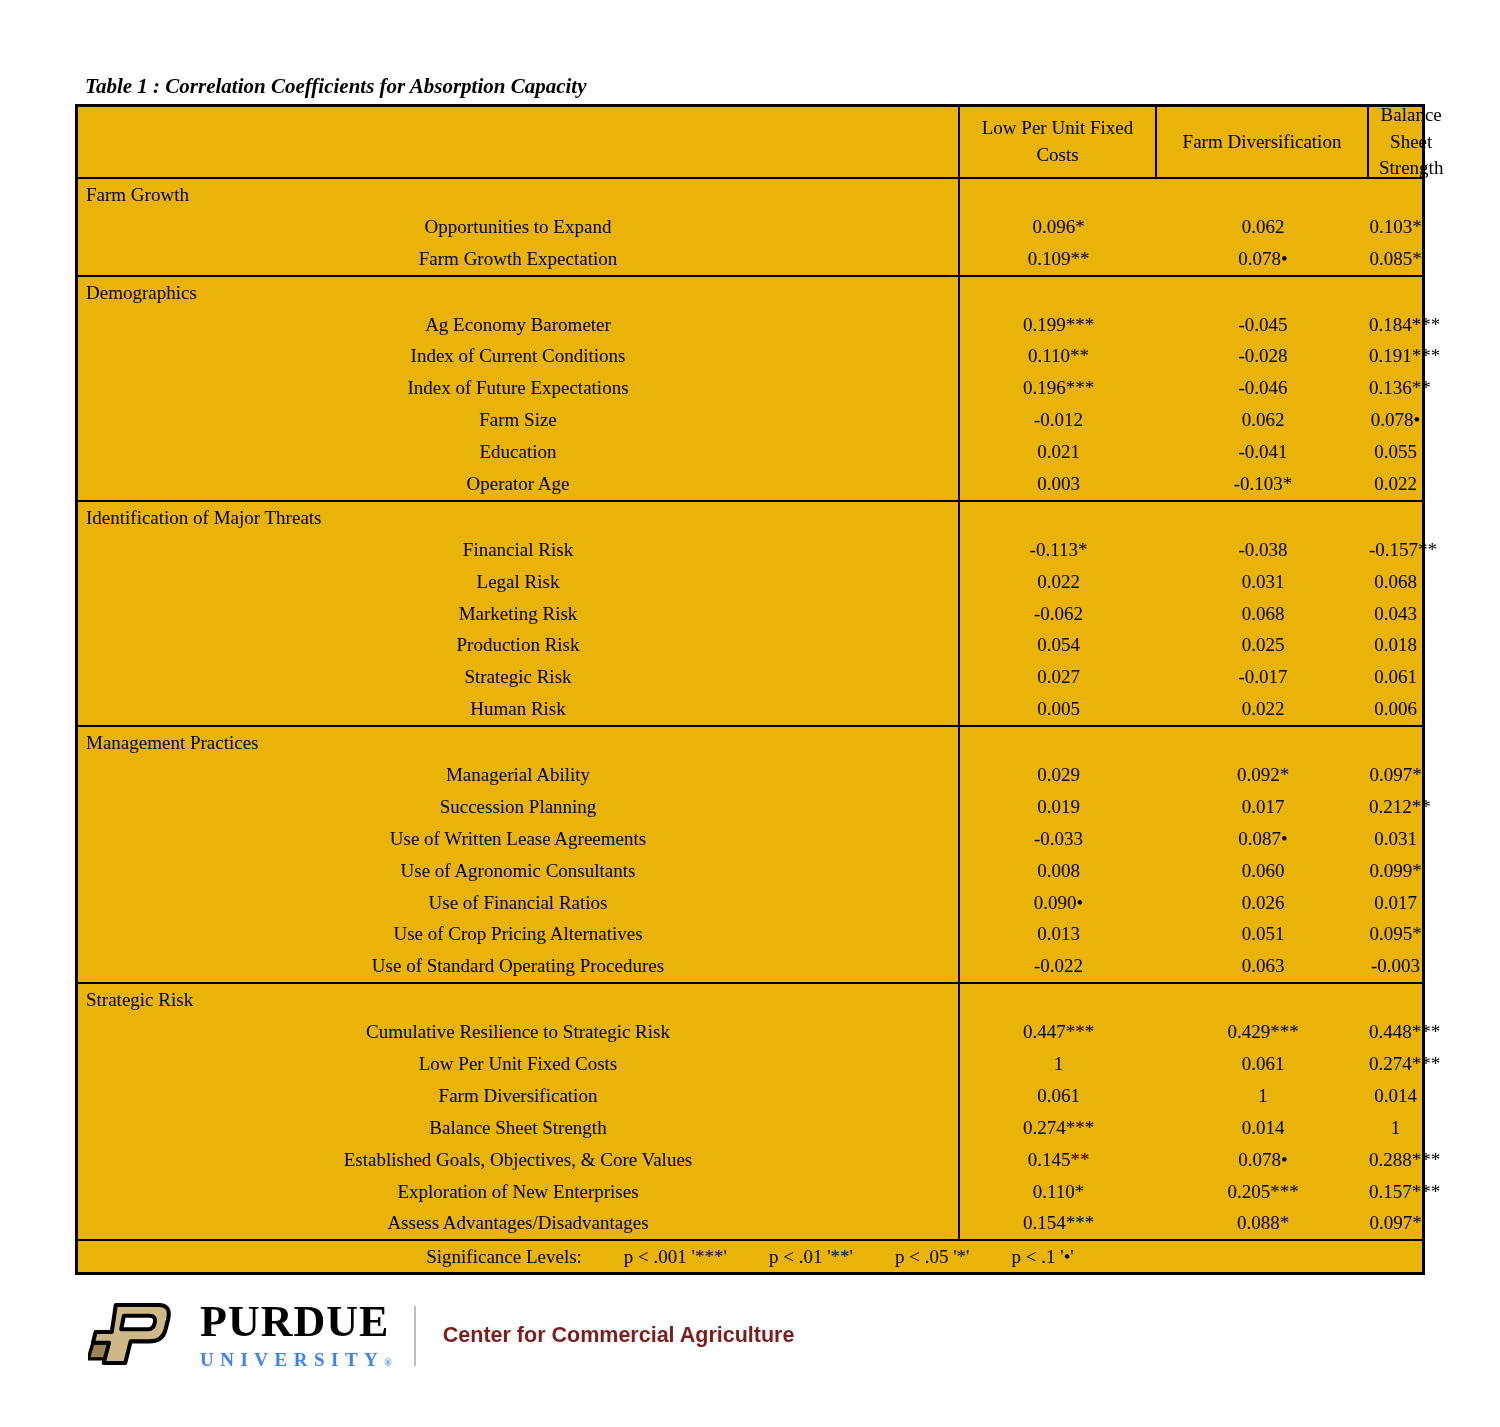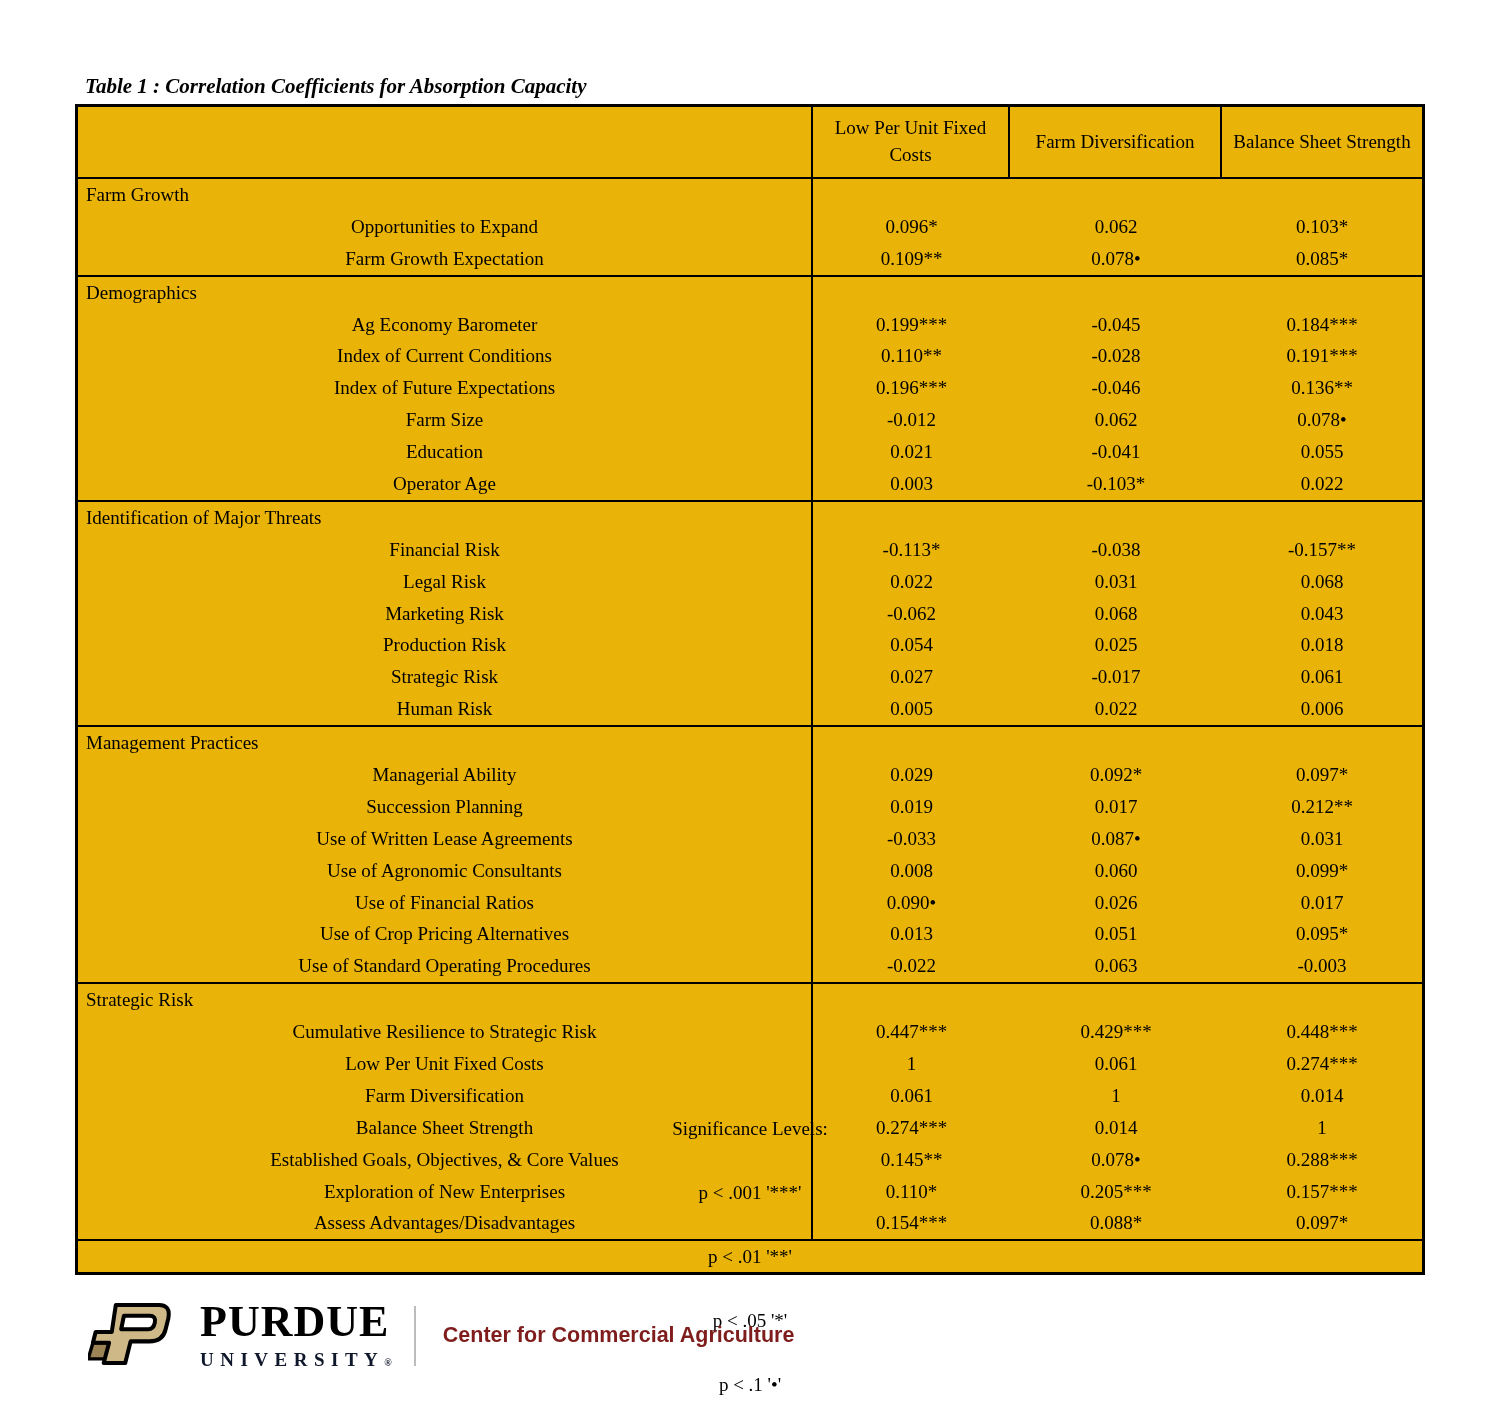--- a/index.html
+++ b/index.html
@@ -4,42 +4,42 @@
 <style>
   html,body{margin:0;padding:0;background:#fff;}
   .page{position:relative;width:1500px;height:1427px;background:#fff;overflow:hidden;
         font-family:"Liberation Serif",serif;color:#000;}
   .title{position:absolute;left:85px;top:74px;margin:0;font-size:21px;font-weight:bold;font-style:italic;}
 
   .table{position:absolute;left:75px;top:104px;width:1344px;border:3px solid #000;background:#eab308;}
   .thead{display:flex;height:70px;border-bottom:2px solid #000;}
   .th{display:flex;align-items:center;justify-content:center;text-align:center;
       font-size:19px;line-height:1.4;padding:0 10px;box-sizing:border-box;}
-  .c0{width:735px;flex:none;box-sizing:border-box;}
+  .c0{width:882px;flex:none;box-sizing:border-box;}
   .c1{width:197px;flex:none;box-sizing:border-box;}
   .c2{width:212px;flex:none;box-sizing:border-box;}
   .c3{flex:1;box-sizing:border-box;}
   .thead .c0,.thead .c1,.thead .c2{border-right:2px solid #000;}
 
   .section{border-bottom:2px solid #000;}
   .trow{display:flex;height:31.9px;align-items:center;}
   .cell{font-size:19px;height:100%;display:flex;align-items:center;box-sizing:border-box;}
   .cell.c0{border-right:2px solid #000;}
   .sec-name{justify-content:flex-start;padding-left:8px;}
   .row-label{justify-content:center;text-align:center;}
   .v{justify-content:center;text-align:center;}
 
-  .tfoot{display:flex;height:31px;align-items:center;justify-content:center;gap:42px;font-size:19px;flex-direction:column;}
+  .tfoot{display:flex;height:31px;align-items:center;justify-content:center;gap:42px;font-size:19px;}
   .tfoot span{white-space:nowrap;}
 
   .logo-row{position:absolute;left:88px;top:1300px;display:flex;align-items:center;}
   .p-icon{display:block;}
   .wordmark{margin-left:16px;}
   .wm-top{font-size:44px;font-weight:bold;letter-spacing:1px;line-height:1;color:#000;}
-  .wm-bottom{font-size:19px;font-weight:bold;letter-spacing:6.5px;margin-top:5px;color:#0f172a;white-space:nowrap;}
+  .wm-bottom{font-size:19px;font-weight:bold;letter-spacing:6.5px;margin-top:5px;color:#3b82f6;white-space:nowrap;}
   .reg{font-size:10px;letter-spacing:0;vertical-align:baseline;}
   .logo-divider{width:2px;height:60px;background:#bcbcbc;margin:0 27px 0 22px;}
   .unit{font-family:"Liberation Sans",sans-serif;font-weight:700;font-size:21.5px;color:#7f1d1d;}
 </style>
 </head>
 <body>
 
 <div class="page">
 
   <h1 class="title">Table 1 : Correlation Coefficients for Absorption Capacity</h1>

